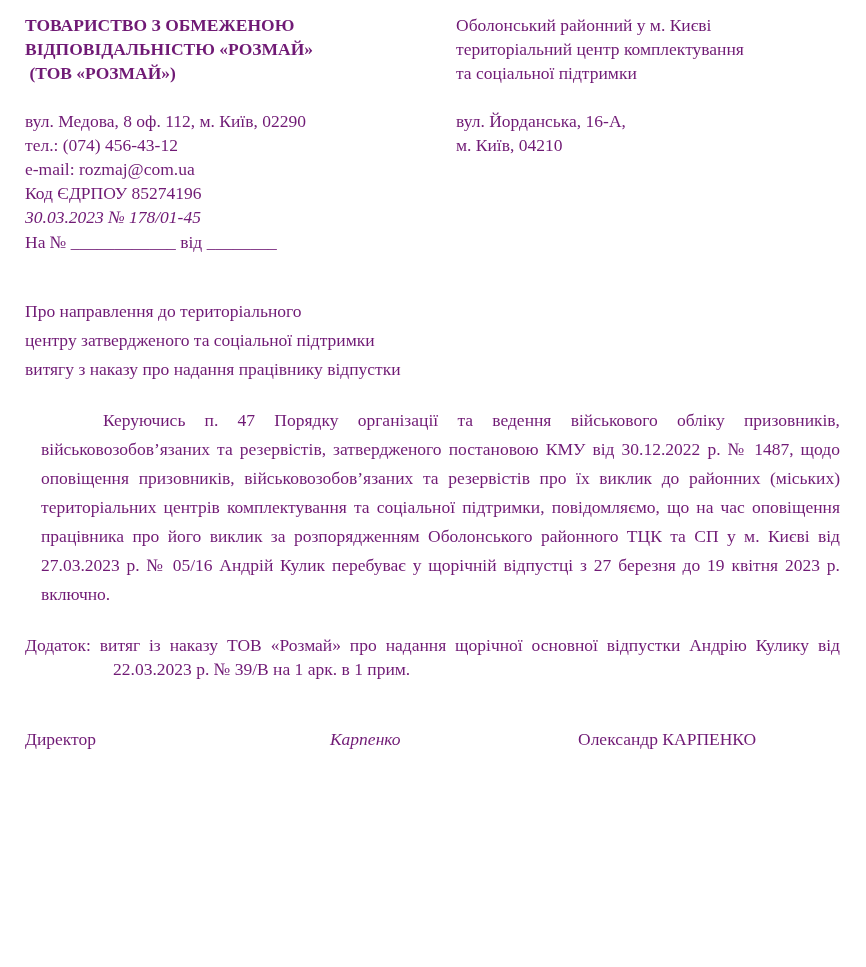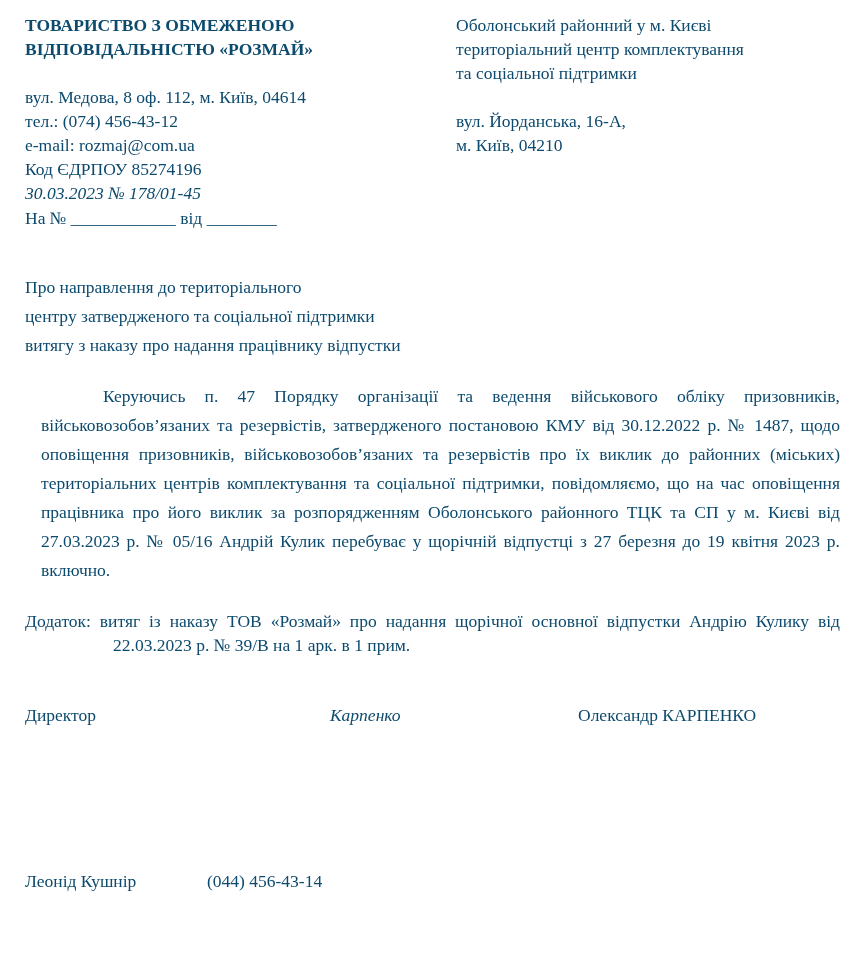--- a/index.html
+++ b/index.html
@@ -2,21 +2,21 @@
 <html><head>
 <meta charset="utf-8">
 <style>
   * { margin: 0; padding: 0; box-sizing: border-box; }
   html, body { background: #ffffff; }
   .page {
     position: relative;
     width: 866px;
     height: 967px;
     background: #ffffff;
-    color: #0c4a6e;
+    color: #701a75;
     font-family: "Liberation Serif", "DejaVu Serif", serif;
     font-size: 17.5px;
     padding: 13px 26px 0 25px;
     overflow: hidden;
   }
   .line { line-height: 24px; white-space: pre-wrap; }
   .bold { font-weight: bold; }
   .italic { font-style: italic; }
   .header-grid {
     display: grid;
@@ -57,24 +57,25 @@
 </head>
 <body>
 
 <div class="page">
 
   <div class="header-grid">
     <div>
       <div class="bold">
         <div class="line">ТОВАРИСТВО З ОБМЕЖЕНОЮ</div>
         <div class="line">ВІДПОВІДАЛЬНІСТЮ «РОЗМАЙ»</div>
+        <div class="line"> (ТОВ «РОЗМАЙ»)</div>
       </div>
       <div class="blank-line"></div>
       <div>
-        <div class="line">вул. Медова, 8 оф. 112, м. Київ, 04614</div>
+        <div class="line">вул. Медова, 8 оф. 112, м. Київ, 02290</div>
         <div class="line">тел.: (074) 456-43-12</div>
         <div class="line">e-mail: rozmaj@com.ua</div>
         <div class="line">Код ЄДРПОУ 85274196</div>
       </div>
     </div>
     <div>
       <div>
         <div class="line">Оболонський районний у м. Києві</div>
         <div class="line">територіальний центр комплектування</div>
         <div class="line">та соціальної підтримки</div>
@@ -101,18 +102,14 @@
   <p class="body-paragraph">Керуючись п. 47 Порядку організації та ведення військового обліку призовників, військовозобов’язаних та резервістів, затвердженого постановою КМУ від 30.12.2022 р. № 1487, щодо оповіщення призовників, військовозобов’язаних та резервістів про їх виклик до районних (міських) територіальних центрів комплектування та соціальної підтримки, повідомляємо, що на час оповіщення працівника про його виклик за розпорядженням Оболонського районного ТЦК та СП у м. Києві від 27.03.2023 р. № 05/16 Андрій Кулик перебуває у щорічній відпустці з 27 березня до 19 квітня 2023 р. включно.</p>
 
   <div class="attachment-block"><span>Додаток:</span> <span>витяг із наказу ТОВ «Розмай» про надання щорічної основної відпустки Андрію Кулику від 22.03.2023 р. № 39/В на 1 арк. в 1 прим.</span></div>
 
   <div class="signature-row">
     <span>Директор</span>
     <span class="italic">Карпенко</span>
     <span>Олександр КАРПЕНКО</span>
   </div>
 
-  <div class="footer-row">
-    <span>Леонід Кушнір</span>
-    <span>(044) 456-43-14</span>
-  </div>
 
 </div>
 
 </body></html>

